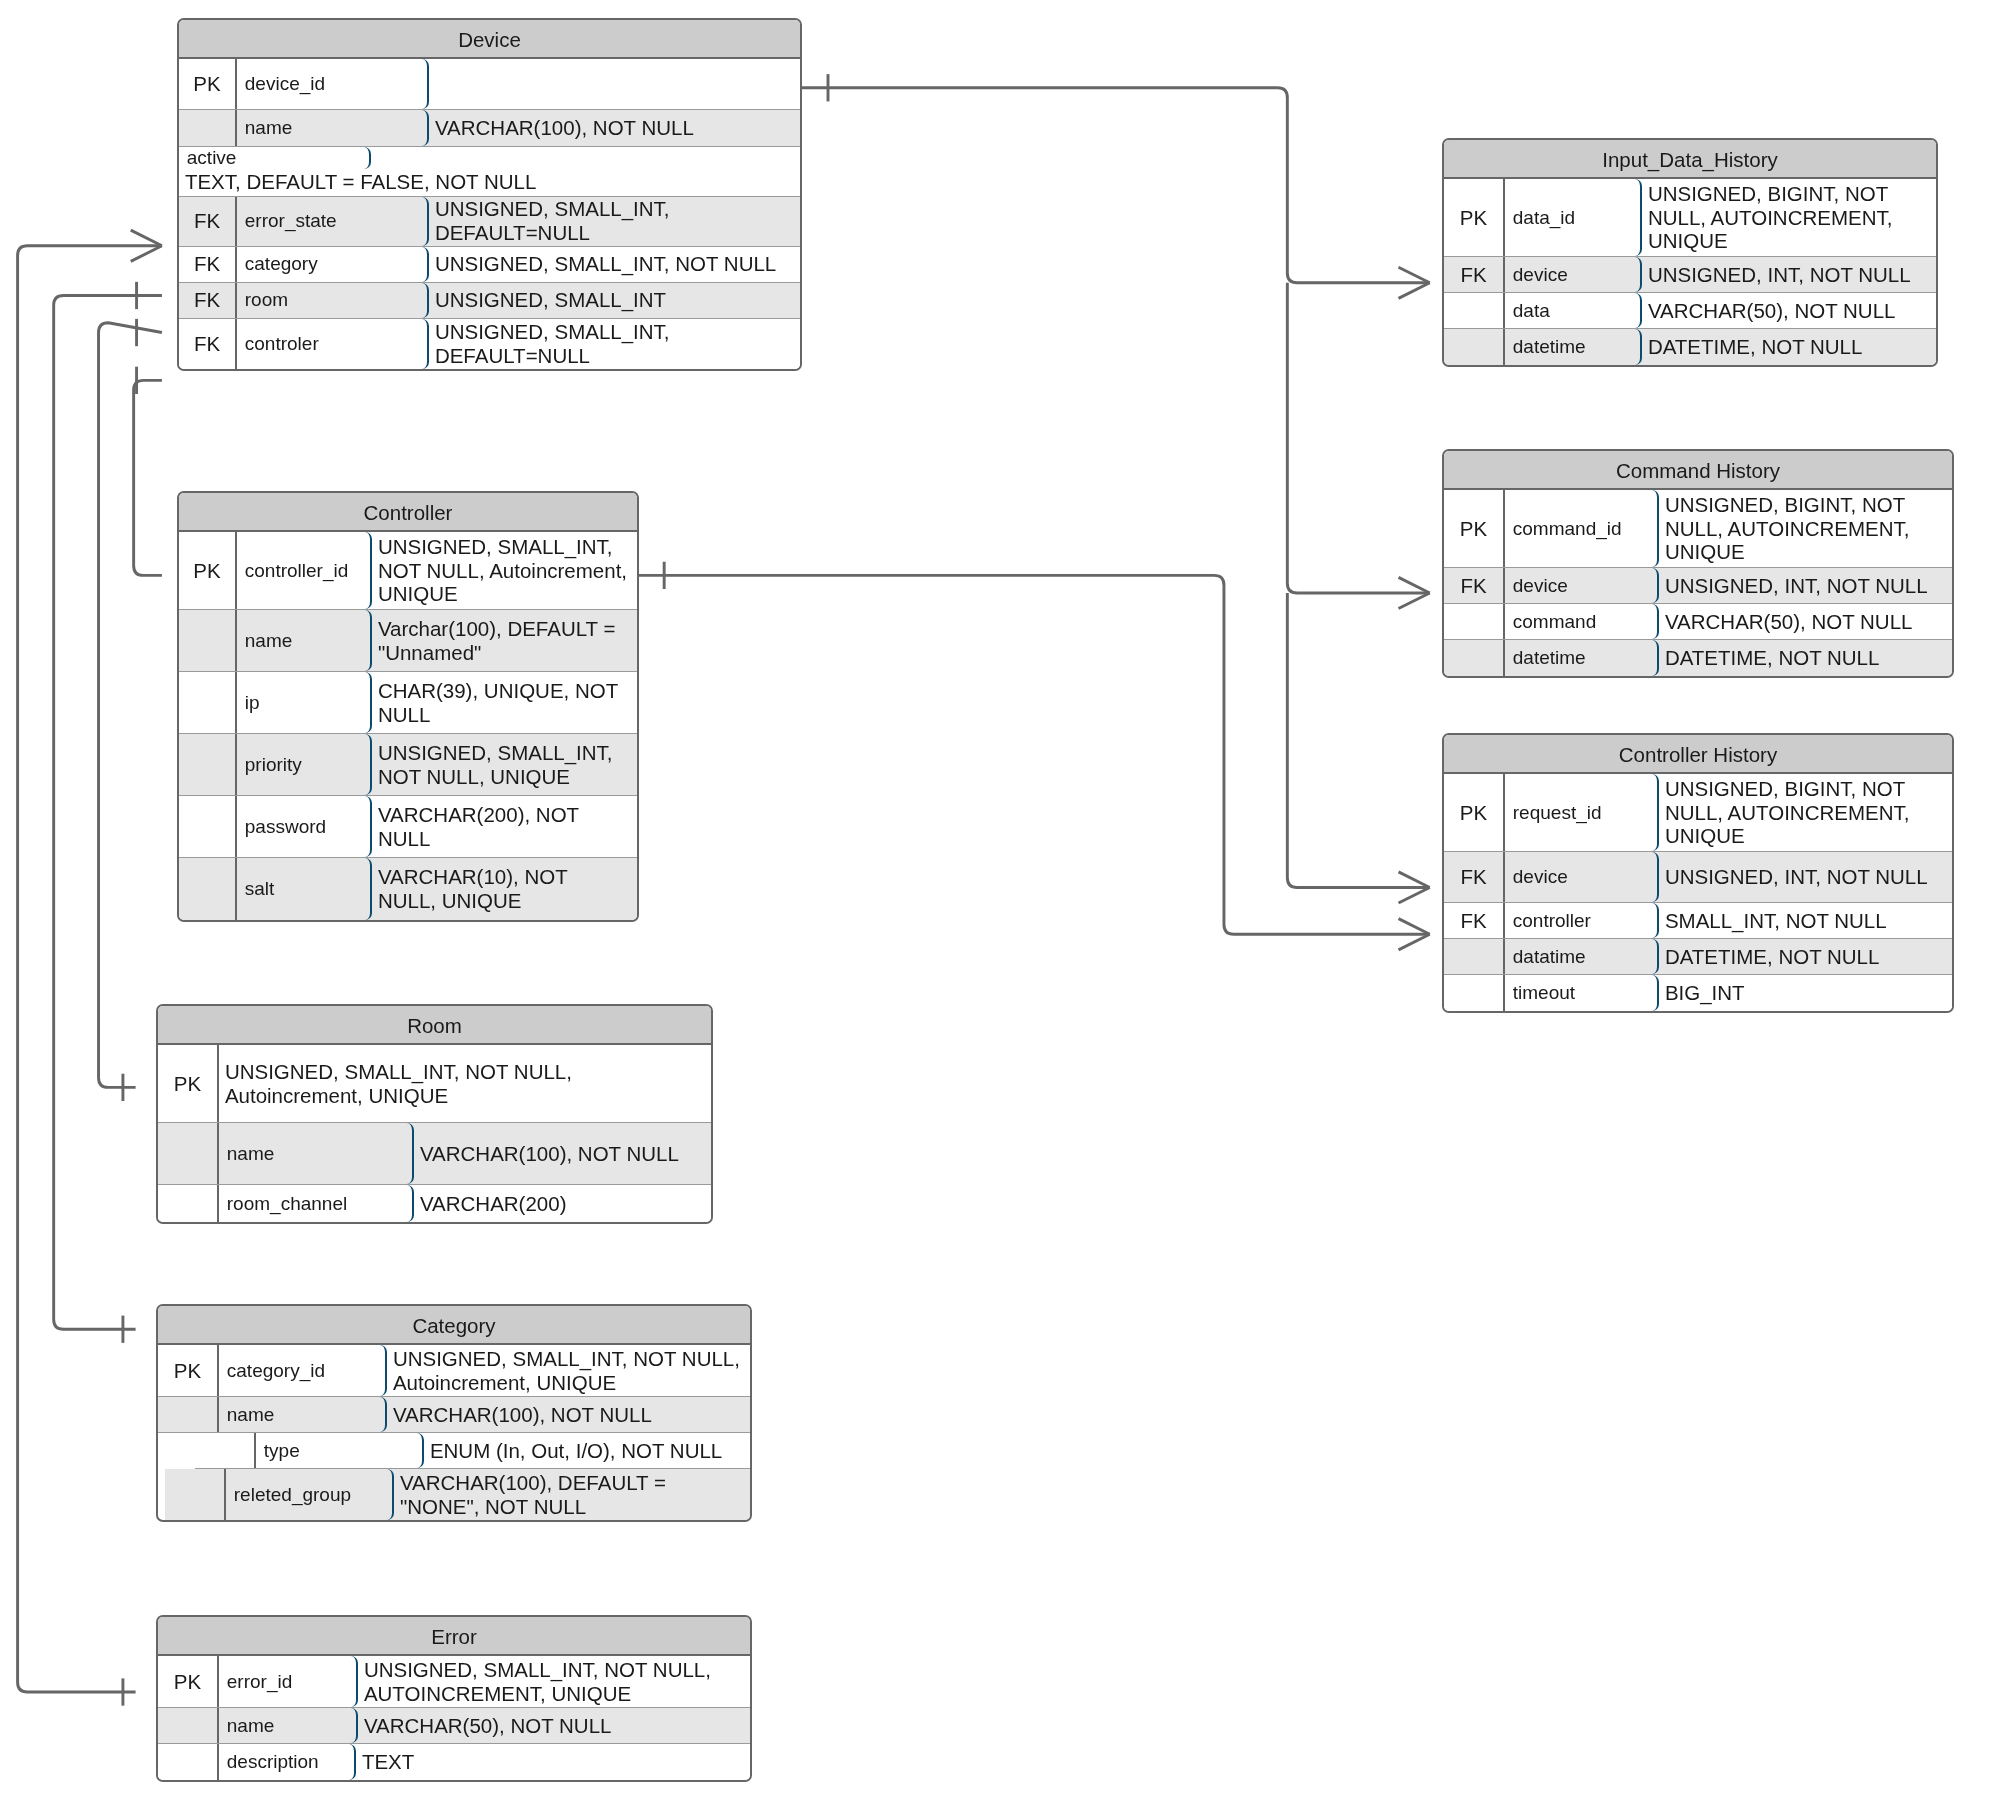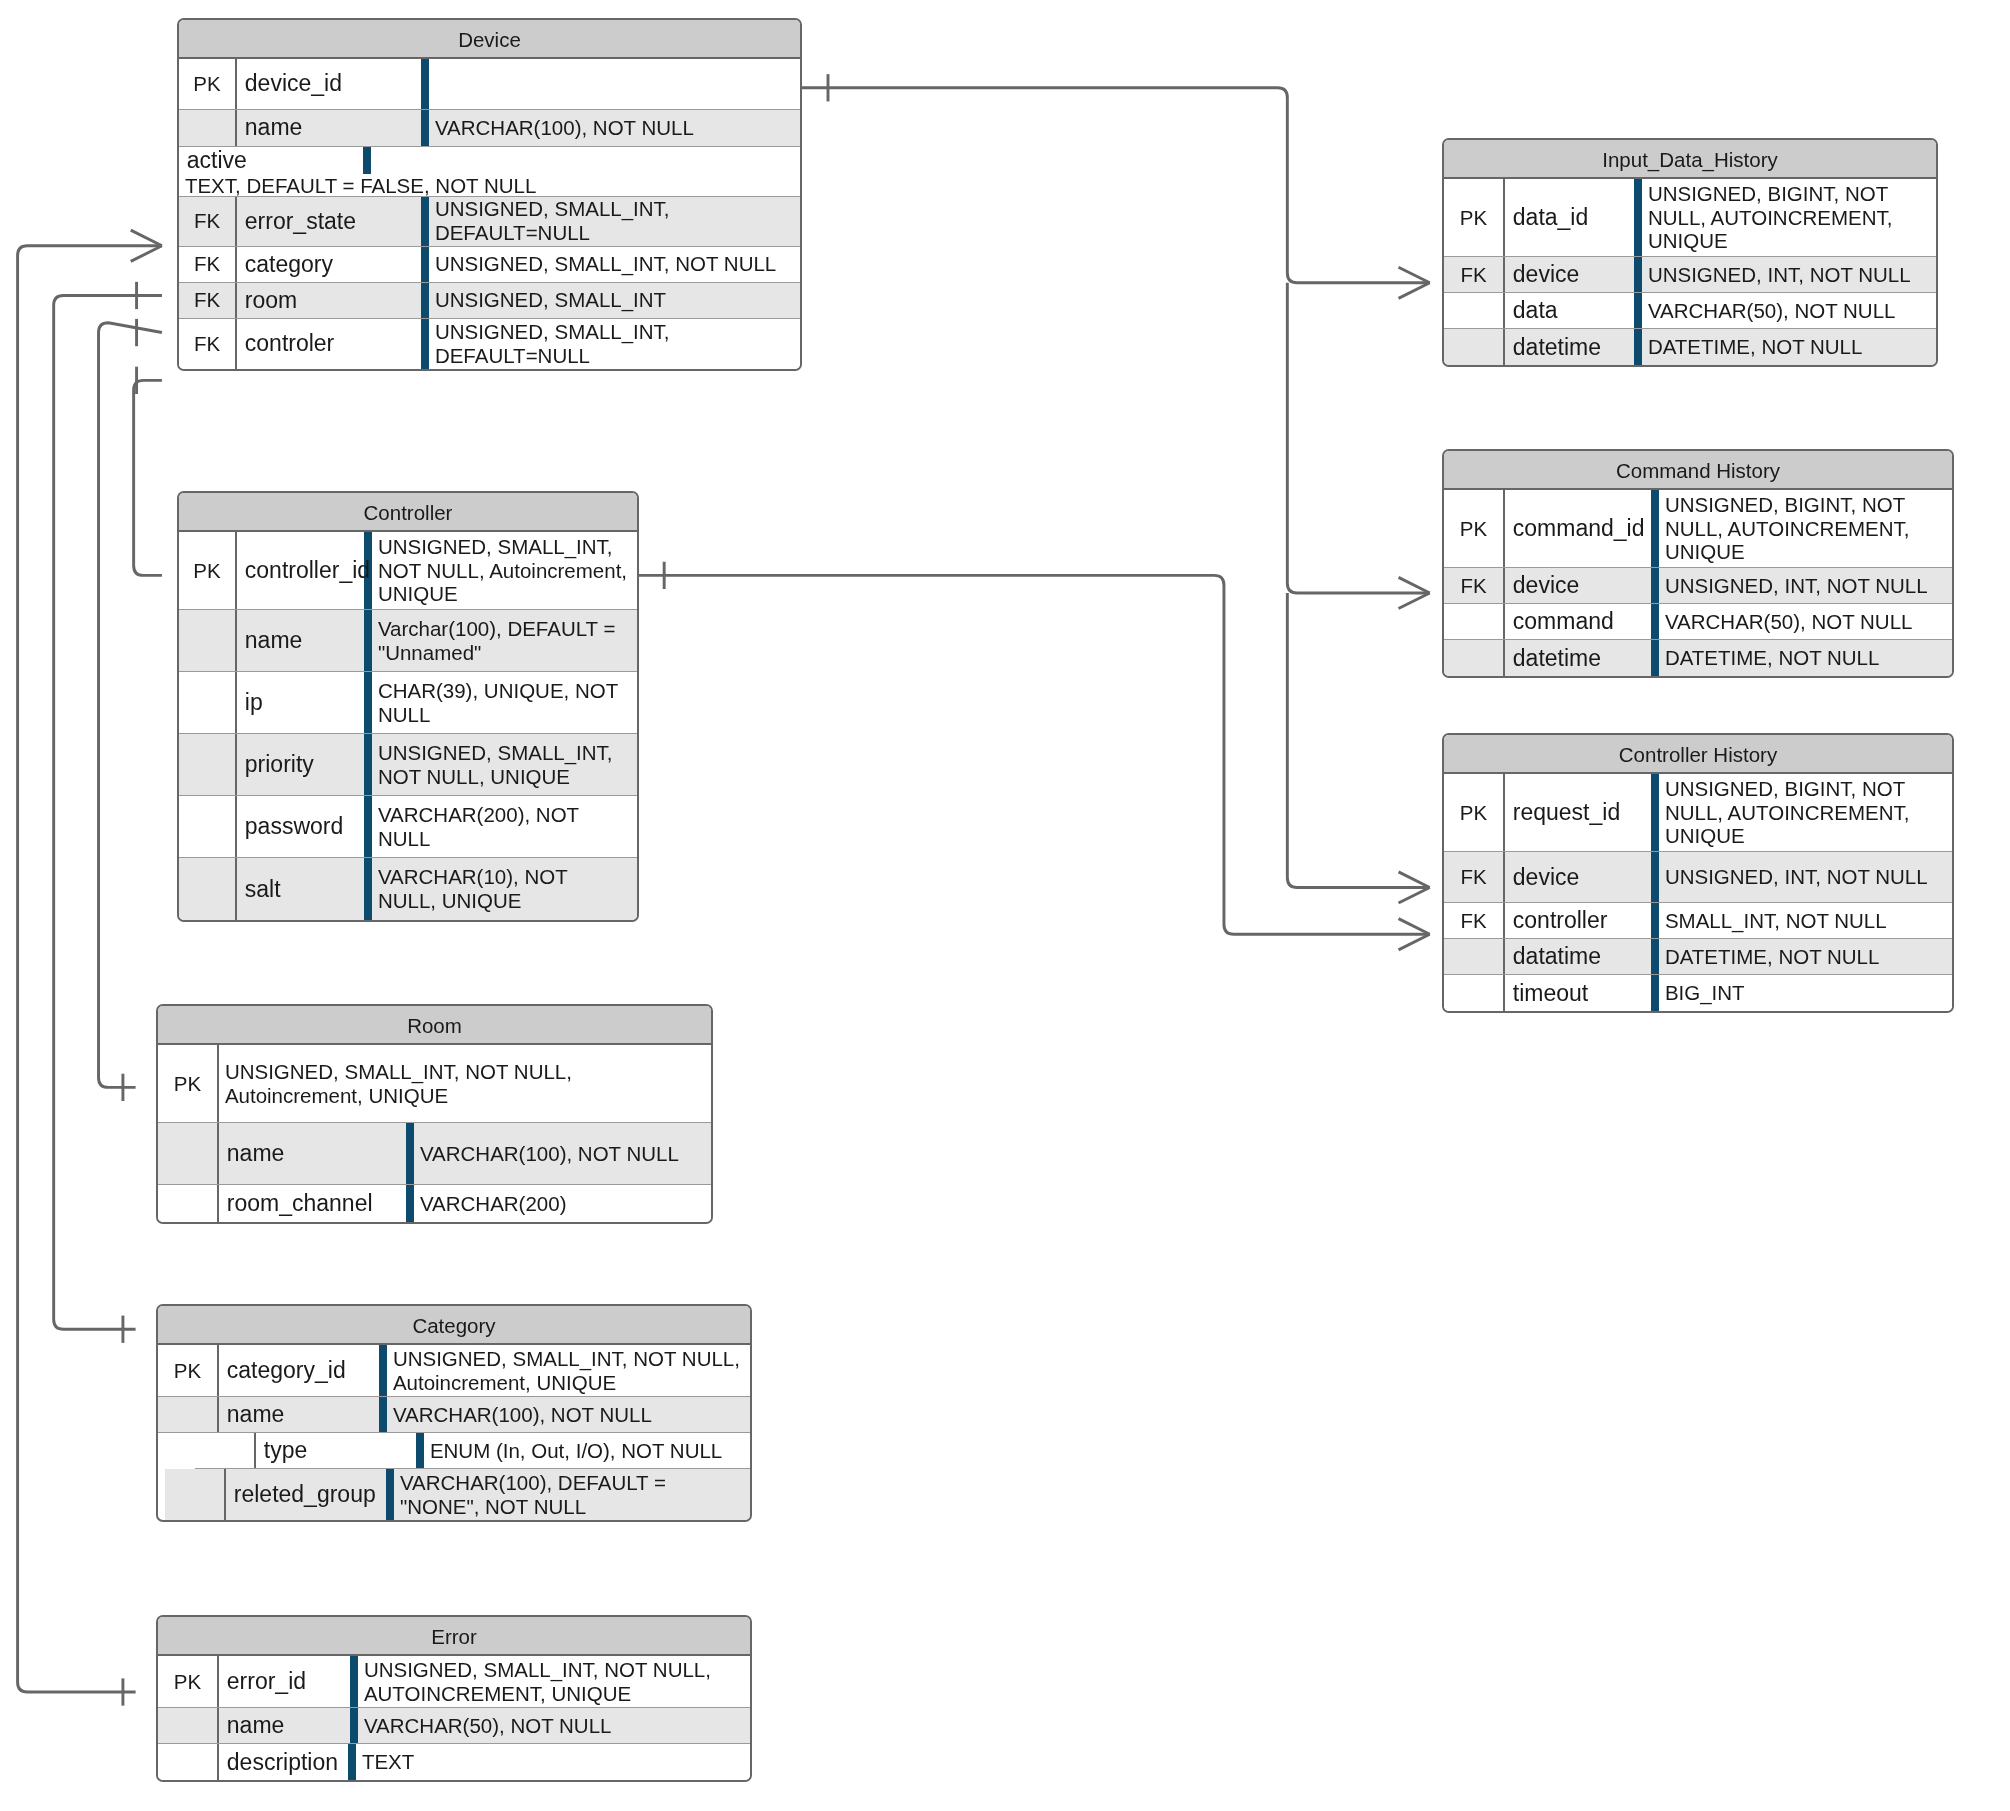--- a/index.html
+++ b/index.html
@@ -64,26 +64,27 @@
     color: #1a1a1a;
     border-right: 2px solid #666666;
     display: flex;
     align-items: center;
     justify-content: center;
     padding: 0 3.9px;
   }
   .c-name {
     box-sizing: border-box;
     flex: 0 0 auto;
-    font-size: 23px;
+    font-size: 19px;
     color: #1a1a1a;
-    border-right: 8px solid #0c4a6e;
+    border-right: 2px solid #0c4a6e;
     display: flex;
     align-items: center;
     padding: 0 0 0 7.8px;
+    border-radius: 7px;
   }
   .c-type {
     box-sizing: border-box;
     flex: 1 1 auto;
     font-size: 20.5px;
     color: #1a1a1a;
     display: flex;
     align-items: center;
     padding: 0 5.9px 0 5.9px;
     line-height: 1.16;

